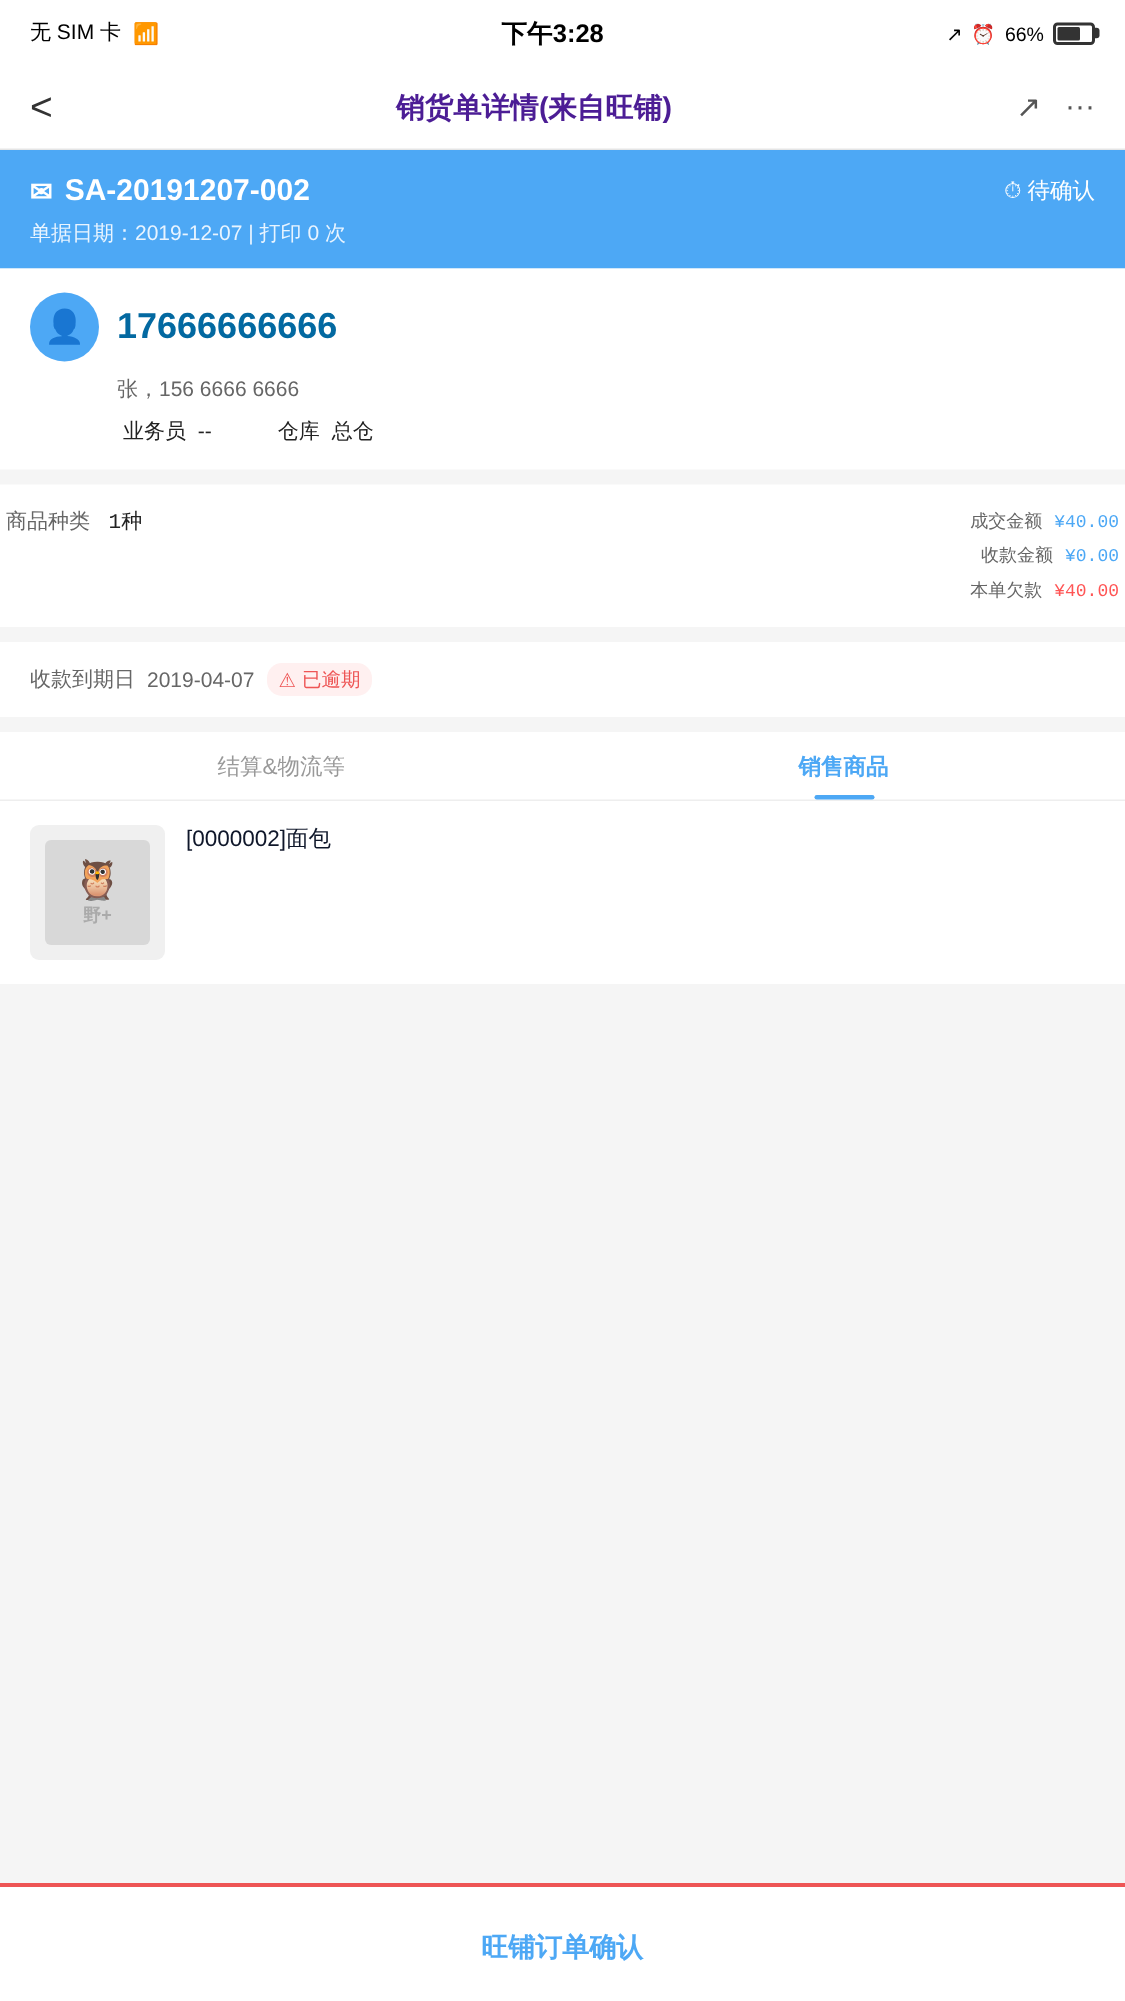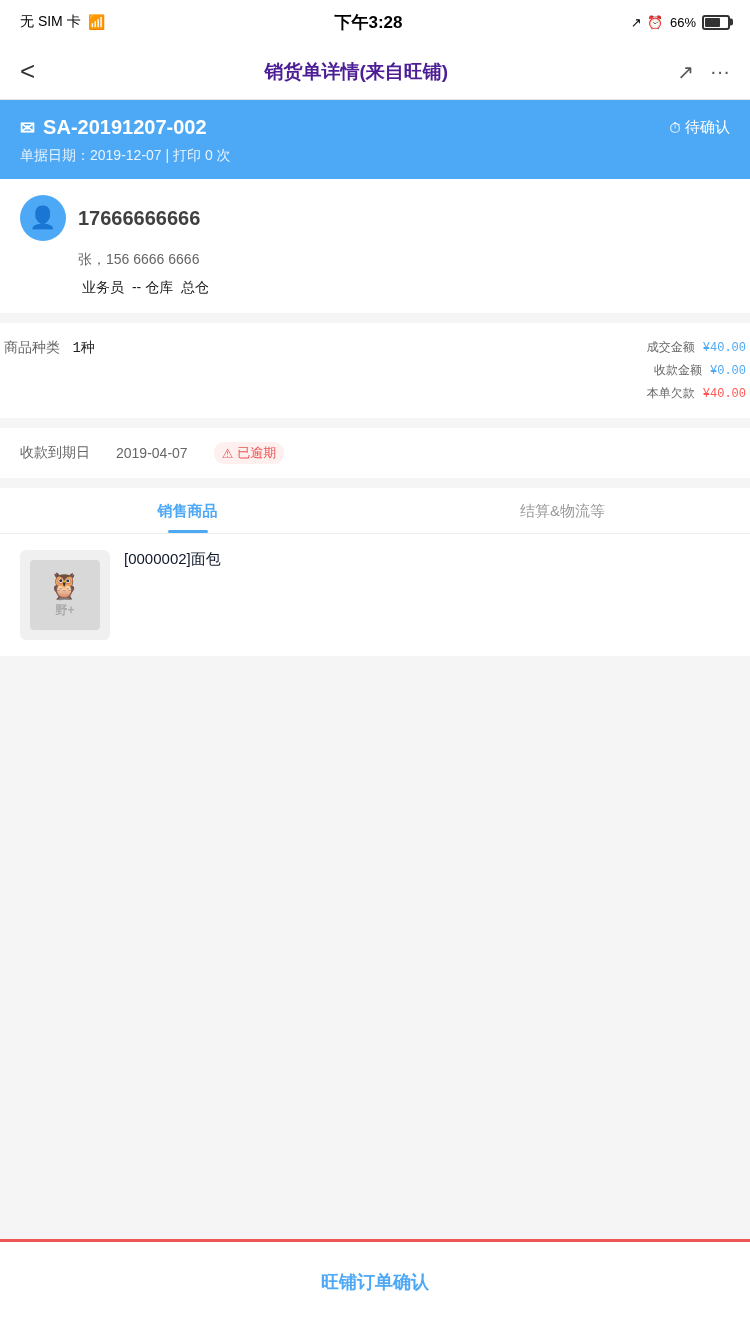--- a/index.html
+++ b/index.html
@@ -100,24 +100,25 @@
       gap: 12px;
       margin-bottom: 10px;
     }
     .avatar {
       width: 46px; height: 46px;
       background: #4DA8F5;
       border-radius: 50%;
       display: flex; align-items: center; justify-content: center;
       font-size: 22px; color: #fff;
     }
-    .customer-phone { font-size: 20px; font-weight: 600; color: #404040; }
+    .customer-phone { font-size: 24px; font-weight: 600; color: #0369a1; }
     .customer-sub { font-size: 14px; color: #666; margin-bottom: 10px; padding-left: 58px; }
     .customer-meta {
       display: flex;
+      gap: 40px;
       padding-left: 58px;
       font-size: 14px;
       color: #666;
     }
     .meta-item span { color: #222; margin-left: 4px; }
 
     
     .summary-section {
       background: #fff;
       padding: 16px 4px;
@@ -136,21 +137,21 @@
 
     
     .due-section {
       background: #fff;
       padding: 14px 20px;
       margin-bottom: 10px;
       font-size: 14px;
       color: #666;
       display: flex;
       align-items: center;
-      gap: 26px;
+      gap: 8px;
     }
     .overdue-badge {
       display: inline-flex; align-items: center; gap: 4px;
       background: #fff0f0; color: #e55; border-radius: 10px;
       padding: 2px 8px; font-size: 13px;
     }
 
     
     .tabs {
       background: #fff;
@@ -216,21 +217,21 @@
       background: #f5f5f5;
       height: 200px;
     }
 
     
     .bottom-bar {
       position: fixed;
       bottom: 0; left: 0;
       width: 750px;
       background: #fff;
-      padding: 12px 20px 24px;
+      padding: 12px 20px 8px;
       border-top: 3px solid #e55;
     }
     .confirm-btn {
       display: block;
       width: 100%;
       padding: 16px;
       font-size: 18px;
       font-weight: 600;
       color: #4DA8F5;
       background: #fff;
@@ -325,22 +326,22 @@
 <div class="due-section card">
   <span>收款到期日</span>
   <span>2019-04-07</span>
   <span class="overdue-badge">
     <span>⚠</span>
     <span>已逾期</span>
   </span>
 </div>
 
 <div class="tabs card">
+  <div class="tab">结算&amp;物流等</div>
   <div class="tab active">销售商品</div>
-  <div class="tab">结算&amp;物流等</div>
 </div>
 
 <div class="product-section card">
   <div class="product-thumb">
     <div class="product-thumb-inner">
       <div style="text-align:center;">
         <div style="font-size:26px;color:#bbb;">🦉</div>
         <div class="plus-label">野+</div>
       </div>
     </div>

